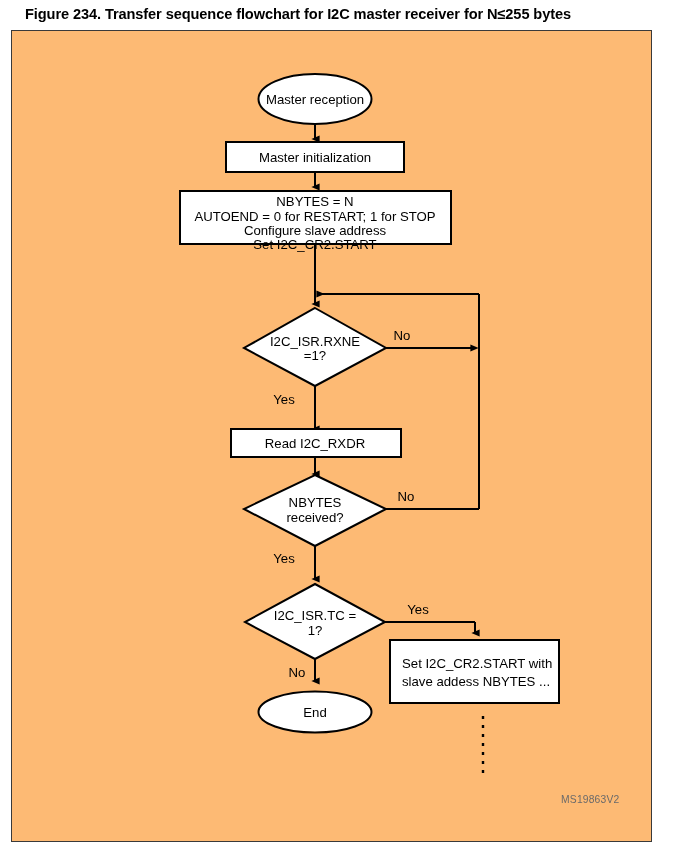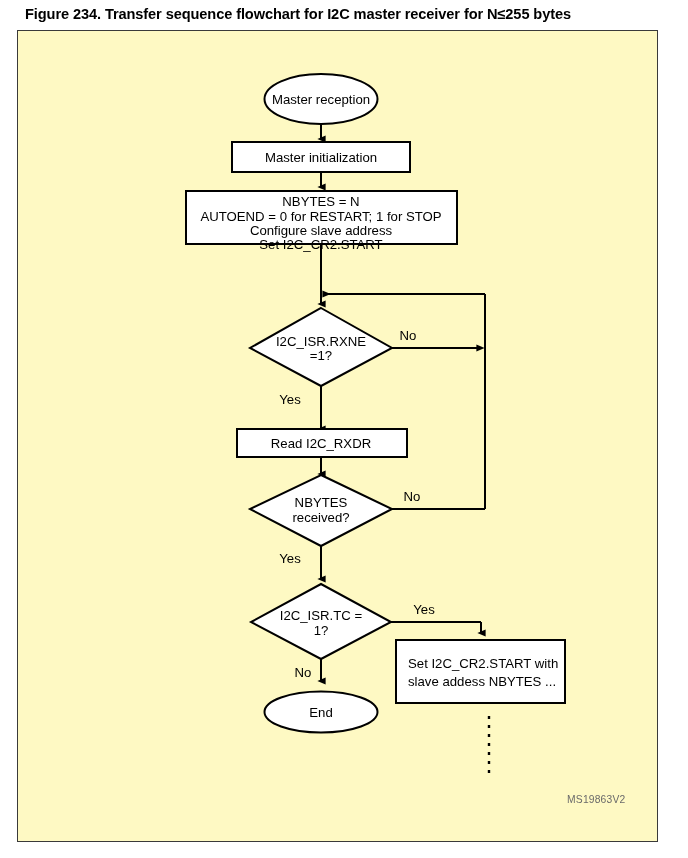--- a/index.html
+++ b/index.html
@@ -26,27 +26,27 @@
     top: 6px;
     width: 650px;
     font-size: 14.6px;
     font-weight: bold;
     letter-spacing: -0.1px;
     color: #000000;
     white-space: nowrap;
   }
   #frame {
     position: absolute;
-    left: 17px;
+    left: 11px;
     top: 30px;
     width: 641px;
     height: 812px;
     border: 1.4px solid #3a3a3a;
     box-sizing: border-box;
-    background: #fef9c3;
+    background: #fdba74;
   }
   #chart-svg {
     position: absolute;
     left: 0;
     top: 0;
   }
   .node-text {
     font-family: "Liberation Sans", sans-serif;
     font-size: 13.2px;
     fill: #000000;

